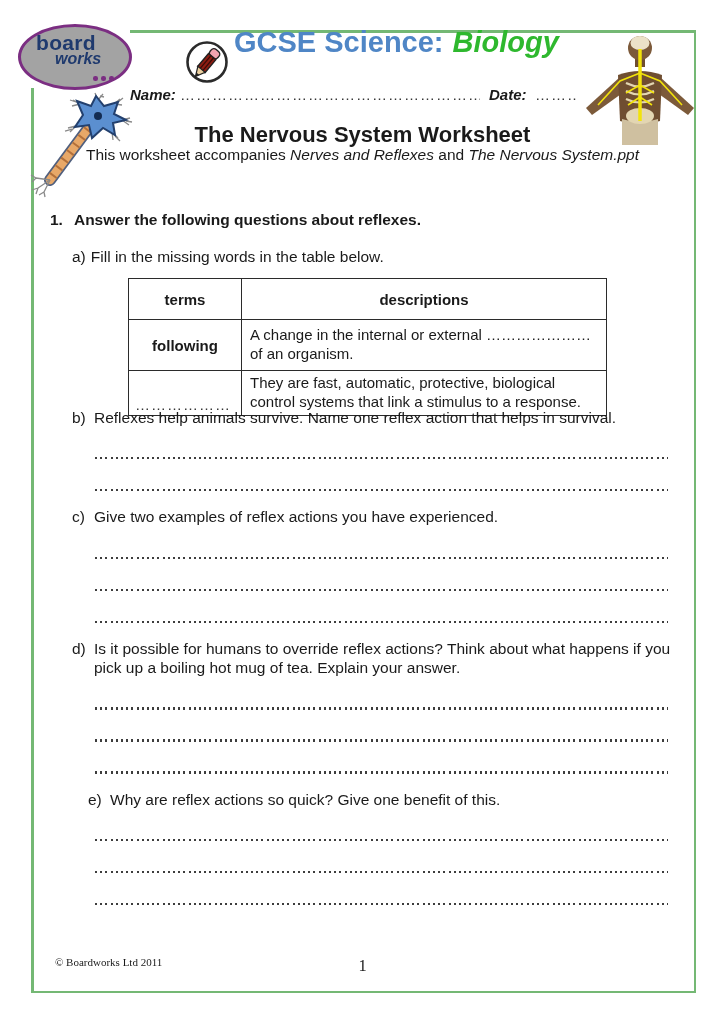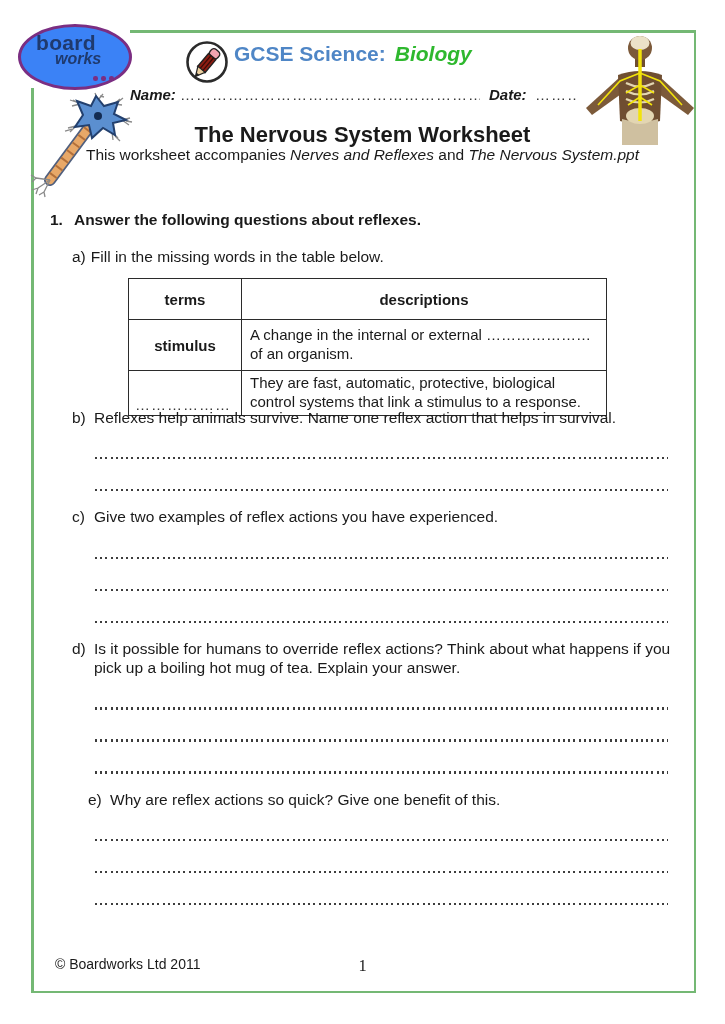--- a/index.html
+++ b/index.html
@@ -8,31 +8,31 @@
     font-family:"Liberation Sans", sans-serif; color:#1a1a1a; overflow:hidden;
   }
   
   .b-top    { position:absolute; left:130px; top:30px; width:566px; height:2.5px; background:#74b874; }
   .b-right  { position:absolute; left:693.5px; top:30px; width:2.5px; height:963px; background:#74b874; }
   .b-bottom { position:absolute; left:31px; top:990.5px; width:665px; height:2.5px; background:#74b874; }
   .b-left   { position:absolute; left:31px; top:88px; width:2.5px; height:903px; background:#74b874; }
 
   
   .logo { position:absolute; left:18px; top:24px; width:108px; height:60px;
-          border:3.5px solid #7b2e82; border-radius:50%; background:#3b82f6; z-index:3; }
+          border:3.5px solid #7b2e82; border-radius:50%; background:#a3a3a3; z-index:3; }
   .logo-board { position:absolute; left:15px; top:4px; font-size:21px; font-weight:bold;
                 color:#1f3a6e; letter-spacing:.3px; }
   .logo-works { position:absolute; left:34px; top:23px; font-size:16px; font-weight:bold;
                 font-style:italic; color:#1f3a6e; }
   .logo-dots { position:absolute; left:72px; top:49px; display:flex; gap:3.5px; }
   .logo-dots i { width:4.5px; height:4.5px; border-radius:50%; background:#7b2e82; }
 
   
   .pencil-icon { position:absolute; left:184px; top:39px; width:46px; height:46px; }
-  .brand { position:absolute; left:234px; top:42px; font-size:21px; font-weight:bold; white-space:nowrap; }
+  .brand { position:absolute; left:234px; top:26px; font-size:29px; font-weight:bold; white-space:nowrap; }
   .brand-prefix  { color:#4f86c6; }
   .brand-subject { color:#2eb82e; font-style:italic; margin-left:9px; }
 
   
   .name-label { position:absolute; left:130px; top:86px; font-size:15px; font-weight:bold; font-style:italic; }
   .name-dots  { position:absolute; left:180px; top:86px; width:300px; overflow:hidden;
                 white-space:nowrap; font-size:15px; letter-spacing:1px; color:#333; }
   .date-label { position:absolute; left:489px; top:86px; font-size:15px; font-weight:bold; font-style:italic; }
   .date-dots  { position:absolute; left:535px; top:86px; width:42px; overflow:hidden;
                 white-space:nowrap; font-size:15px; letter-spacing:1px; color:#333; }
@@ -67,21 +67,21 @@
   .parts { position:absolute; left:72px; top:408px; width:628px; font-size:15.5px; }
   .part { margin-bottom:12px; }
   .part-q { display:flex; gap:5px; margin-bottom:4px; line-height:1.25; }
   .part-label { flex:0 0 17px; }
   .part-text { flex:1; }
   .answer-line { position:relative; height:32px; margin-left:23px; width:573px; }
   .answer-line .dots { position:absolute; left:0; right:0; bottom:4px; height:2.2px;
     background:repeating-linear-gradient(to right, #3d3d3d 0 2px, transparent 2px 5.2px); }
 
   
-  .footer-copy { position:absolute; left:55px; top:956px; font-family:Liberation Sans, sans-serif; font-size:14px; }
+  .footer-copy { position:absolute; left:55px; top:956px; font-family:Liberation Serif, serif; font-size:11px; }
   .footer-page { position:absolute; left:0; top:956px; width:725px; text-align:center;
                  font-family:"Liberation Serif", serif; font-size:16.5px; }
 </style>
 </head>
 <body>
 
 <div class="b-top"></div>
 <div class="b-right"></div>
 <div class="b-bottom"></div>
 <div class="b-left"></div>
@@ -186,21 +186,21 @@
   <span>Fill in the missing words in the table below.</span>
 </div>
 
 <table class="fill-table">
   <tbody>
       <tr>
     <th class="col-term">terms</th>
     <th class="col-desc">descriptions</th>
   </tr>
   <tr class="row-1">
-    <td class="term-cell">stimulus</td>
+    <td class="term-cell">following</td>
     <td class="desc-cell">A change in the internal or external ………………… of an organism.</td>
   </tr>
   <tr class="row-2">
     <td class="term-dots-cell">………………</td>
     <td class="desc-cell">They are fast, automatic, protective, biological control systems that link a stimulus to a response.</td>
   </tr>
 </tbody>
   </table>
 
 <div class="parts">

